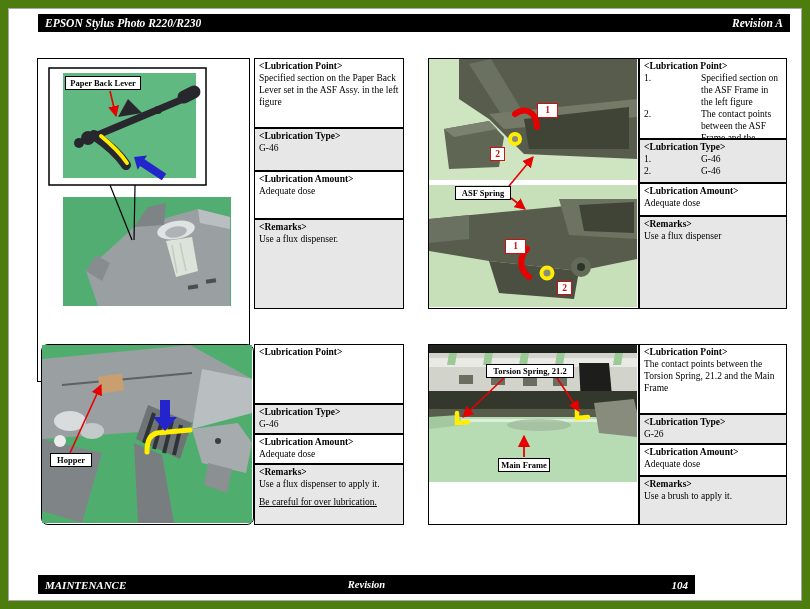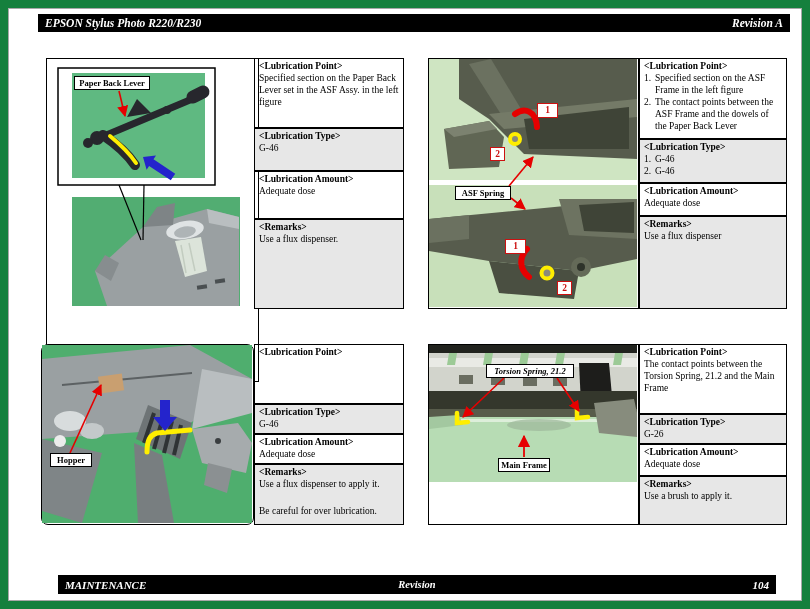--- a/index.html
+++ b/index.html
@@ -1,48 +1,48 @@
 <!DOCTYPE html>
 <html><head>
 <meta charset="utf-8">
 <style>
   html,body{margin:0;padding:0;}
-  #screen{position:relative;width:810px;height:609px;background:#15803d;font-family:"Liberation Serif","DejaVu Serif",serif;overflow:hidden;}
+  #screen{position:relative;width:810px;height:609px;background:#4d7c0f;font-family:"Liberation Serif","DejaVu Serif",serif;overflow:hidden;}
   #page{position:absolute;left:8px;top:8px;width:794px;height:593px;background:#ffffff;border:1px solid #a8a8a8;box-sizing:border-box;}
   .bar{position:absolute;background:#000;color:#fff;font-weight:bold;font-style:italic;display:flex;align-items:center;box-sizing:border-box;padding:0 7px;}
   #header-bar{left:29px;top:5px;width:752px;height:18px;font-size:11.5px;justify-content:space-between;}
-  #footer-bar{left:29px;top:566px;width:718px;height:19px;font-size:11px;margin-left:20px;}
+  #footer-bar{left:29px;top:566px;width:657px;height:19px;font-size:11px;}
   #footer-bar .f-left{flex:1;text-align:left;}
   #footer-bar .f-center{flex:1;text-align:center;font-size:10.5px;}
   #footer-bar .f-right{flex:1;text-align:right;}
   .fig{position:absolute;background:#fff;border:1.5px solid #000;box-sizing:border-box;}
   .fig svg{position:absolute;left:0;top:0;}
   .tbl{position:absolute;}
   .row{position:absolute;left:0;width:100%;border:1px solid #000;box-sizing:border-box;padding:2px 4px;font-size:9.5px;line-height:1.26;overflow:hidden;}
   .row.shaded{background:#e7e7e7;}
   .row-head{font-weight:bold;}
   .li{display:flex;}
   .li .num{width:11px;flex:0 0 11px;}
-  .li .li-text{flex:1;}
-  .gap-top{margin-top:15px;}
+  .li .li-text{flex:1;margin-left:46px;}
+  .gap-top{margin-top:6px;text-decoration:underline;}
   .photo-label{position:absolute;background:#fff;border:1px solid #000;font-weight:bold;font-size:8.5px;line-height:12px;text-align:center;white-space:nowrap;padding:0 2px;box-sizing:border-box;z-index:5;}
   .marker{position:absolute;background:#fff;border:1px solid #cc1111;color:#cc1111;font-weight:bold;font-size:9.5px;line-height:13px;text-align:center;box-sizing:border-box;z-index:5;}
 </style>
 </head>
 <body>
 
 <div id="screen">
  <div id="page">
 
   <div id="header-bar" class="bar">
     <span>EPSON Stylus Photo R220/R230</span>
     <span>Revision A</span>
   </div>
 
-  <div class="fig" style="left:37px;top:49px;width:213px;height:324px;">
+  <div class="fig" style="left:28px;top:49px;width:213px;height:324px;">
     <svg width="210" height="248" viewBox="0 0 210 248">
       <defs>
             <marker id="arrR1" viewBox="0 0 10 10" refX="9" refY="5" markerWidth="7" markerHeight="7" orient="auto">
               <path d="M0,0L10,5L0,10z" fill="#e60000"></path>
             </marker>
           </defs>
 
       <rect x="25" y="138" width="168" height="109" fill="#52ad72"></rect>
       <g>
         <polygon points="48,212 96,168 160,150 192,158 192,247 60,247" fill="#9aa0a2"></polygon>
@@ -255,21 +255,21 @@
         <polygon points="165,58 205,54 208,68 208,92 170,88" fill="#878c7d"></polygon>
         <ellipse cx="110" cy="80" rx="32" ry="6" fill="#9cb79a" opacity="0.7"></ellipse>
         <polygon points="0,72 30,70 34,80 0,84" fill="#a3c8a0"></polygon>
       </g>
       <path d="M28,68 L28,78 L39,77" stroke="#ffee00" stroke-width="4.5" fill="none" stroke-linecap="round"></path>
       <path d="M148,64 L148,73 L159,72" stroke="#ffee00" stroke-width="4.5" fill="none" stroke-linecap="round"></path>
       <line x1="75" y1="33" x2="34" y2="72" stroke="#e60000" stroke-width="1.6" marker-end="url(#arrR4)"></line>
       <line x1="128" y1="33" x2="150" y2="66" stroke="#e60000" stroke-width="1.6" marker-end="url(#arrR4)"></line>
       <line x1="95" y1="112" x2="95" y2="91" stroke="#e60000" stroke-width="1.8" marker-end="url(#arrR4)"></line>
     </svg>
-    <div class="photo-label" style="left:57px;top:19px;width:88px;font-style:italic;">Torsion Spring, 21.2</div>
+    <div class="photo-label" style="left:57px;top:19px;width:88px;">Torsion Spring, 21.2</div>
     <div class="photo-label" style="left:69px;top:113px;width:52px;">Main Frame</div>
   </div>
 
   <div class="tbl" style="left:630px;top:335px;width:148px;height:181px;">
     <div class="row" style="top:0;height:70px;">
       <div class="row-head">&lt;Lubrication Point&gt;</div>
       <div>The contact points between the Torsion Spring, 21.2 and the Main Frame</div>
     </div>
     <div class="row shaded" style="top:70px;height:30px;">
       <div class="row-head">&lt;Lubrication Type&gt;</div>

